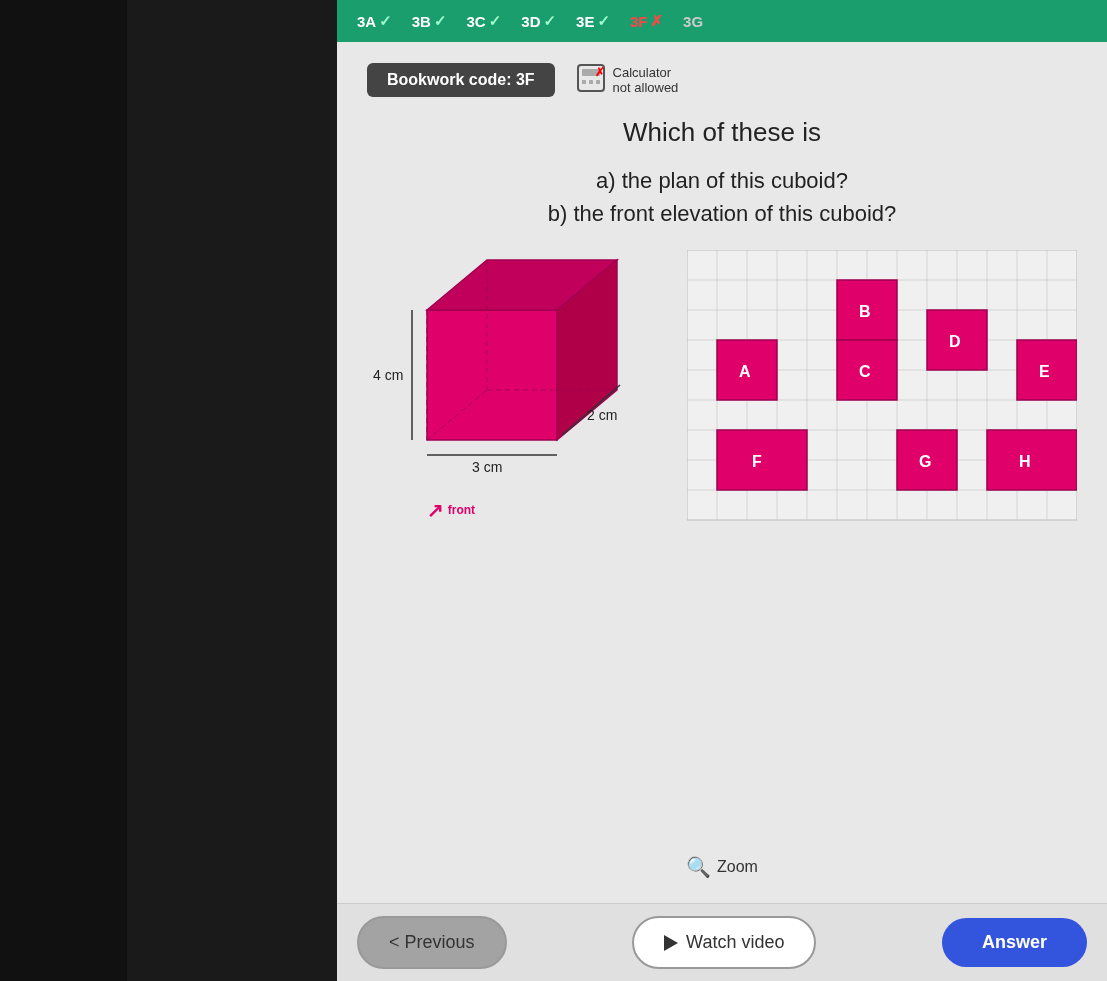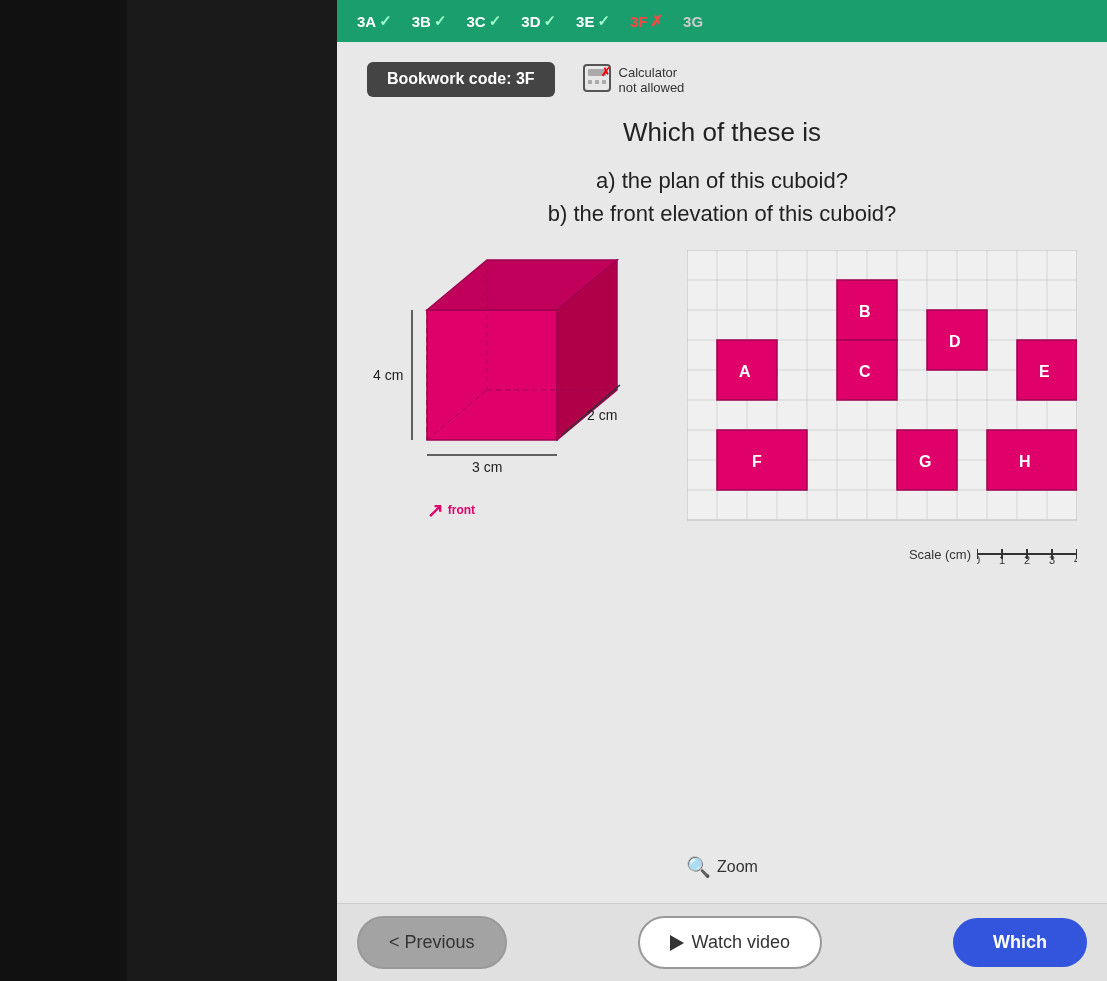--- a/index.html
+++ b/index.html
@@ -51,21 +51,22 @@
       flex: 1;
       background: #e8e8e8;
       display: flex;
       flex-direction: column;
       padding: 20px 30px 10px 30px;
       overflow: hidden;
     }
     
     #bookwork-row {
       display: flex;
-      gap: 26px;
+      align-items: center;
+      gap: 20px;
       margin-bottom: 20px;
     }
     #bookwork-badge {
       background: #444;
       color: white;
       border-radius: 6px;
       padding: 8px 20px;
       font-size: 16px;
       font-weight: bold;
     }
@@ -349,50 +350,34 @@
           <rect x="30" y="180" width="90" height="60" fill="#e0006a" stroke="#a00050" stroke-width="1.5"></rect>
           <text x="65" y="217" font-size="16" font-weight="bold" fill="white">F</text>
 
           <rect x="210" y="180" width="60" height="60" fill="#e0006a" stroke="#a00050" stroke-width="1.5"></rect>
           <text x="232" y="217" font-size="16" font-weight="bold" fill="white">G</text>
 
           <rect x="300" y="180" width="90" height="60" fill="#e0006a" stroke="#a00050" stroke-width="1.5"></rect>
           <text x="332" y="217" font-size="16" font-weight="bold" fill="white">H</text>
         </svg>
 
-        <div id="scale-row">
-          <span style="font-size:13px; color:#333; margin-right:6px;">Scale (cm)</span>
-          <svg width="100" height="20">
-            <line x1="0" y1="10" x2="100" y2="10" stroke="#333" stroke-width="2"></line>
-            <line x1="0" y1="5" x2="0" y2="15" stroke="#333" stroke-width="2"></line>
-            <line x1="25" y1="5" x2="25" y2="15" stroke="#333" stroke-width="2"></line>
-            <line x1="50" y1="5" x2="50" y2="15" stroke="#333" stroke-width="2"></line>
-            <line x1="75" y1="5" x2="75" y2="15" stroke="#333" stroke-width="2"></line>
-            <line x1="100" y1="5" x2="100" y2="15" stroke="#333" stroke-width="2"></line>
-            <text x="0" y="20" font-size="11" fill="#333" text-anchor="middle">0</text>
-            <text x="25" y="20" font-size="11" fill="#333" text-anchor="middle">1</text>
-            <text x="50" y="20" font-size="11" fill="#333" text-anchor="middle">2</text>
-            <text x="75" y="20" font-size="11" fill="#333" text-anchor="middle">3</text>
-            <text x="100" y="20" font-size="11" fill="#333" text-anchor="middle">4</text>
-          </svg>
-        </div>
       </div>
     </div>
 
     <div id="zoom-row">
       <span style="font-size:20px;">🔍</span>
       <span>Zoom</span>
     </div>
   </div>
 
   <div id="bottom-bar">
     <button class="btn-prev">
       <span>&lt; Previous</span>
     </button>
     <button class="btn-watch">
       <span class="play-icon"></span>
       <span>Watch video</span>
     </button>
     <button class="btn-answer">
-      <span>Which</span>
+      <span>Answer</span>
     </button>
   </div>
 </div>
 
 </body></html>

